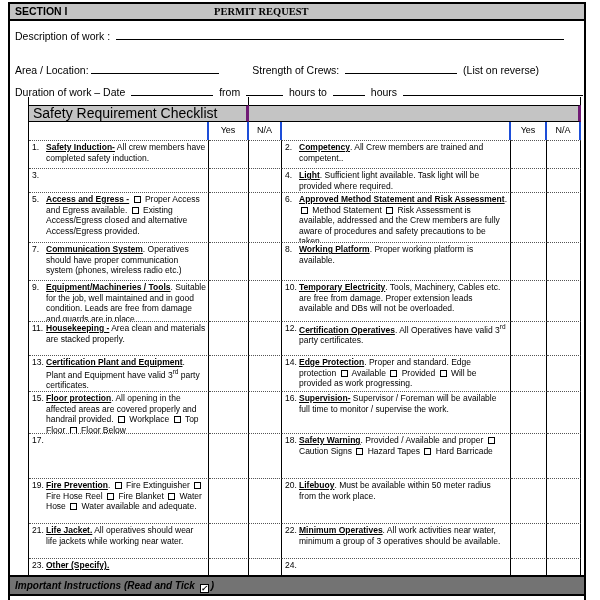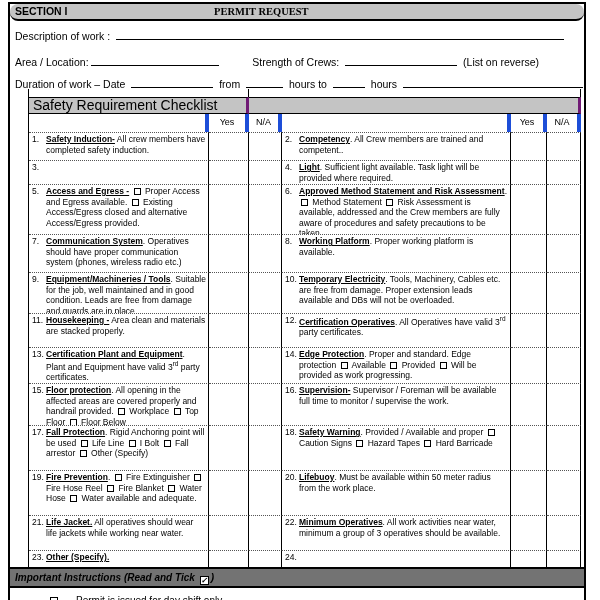--- a/index.html
+++ b/index.html
@@ -2,40 +2,40 @@
 <html><head>
 <meta charset="utf-8">
 <style>
   html,body{margin:0;padding:0;background:#fff;}
   .page{position:relative;width:600px;height:600px;background:#fff;overflow:hidden;
         font-family:"Liberation Sans",sans-serif;color:#000;}
   .outer{position:absolute;left:8px;top:2px;width:578px;height:598px;box-sizing:border-box;
          border:2px solid #000;border-bottom:none;}
   
   .titlebar{position:relative;height:15px;background:#c4c4c4;border-bottom:2px solid #000;
-            font-weight:bold;font-size:10.5px;line-height:15px;border-radius:8px;}
+            font-weight:bold;font-size:10.5px;line-height:15px;}
   .sec{padding-left:5px;}
   .ttl{position:absolute;left:204px;top:0;font-family:Liberation Serif, serif;}
   
   .fields{padding:7px 9px 0 5px;font-size:10.5px;}
   .fl{height:13px;line-height:13px;white-space:nowrap;}
-  .mtA{margin-top:13px;} .mtB{margin-top:9px;}
+  .mtA{margin-top:21px;} .mtB{margin-top:9px;}
   .blank{display:inline-block;border-bottom:1px solid #000;height:11px;vertical-align:baseline;margin:0 3px;}
   .sp26{display:inline-block;width:24px;}
   
   .tbl{display:grid;margin-left:18px;width:552px;box-sizing:content-box;
        grid-template-columns:180px 40px 33px 229px 36px 34px;
        grid-template-rows:8px 17px 18px 28px 24px 50px 38px 41px 34px 36px 42px 45px 45px 35px 17px;
        border-left:1px solid #000;font-size:8.5px;line-height:1.24;}
   .sp1{grid-column:1/3;border-right:1px solid #000;}
   .sp2{grid-column:3/7;border-right:1px solid #000;}
   .ghead{background:#c4c4c4;border-top:1px solid #000;border-bottom:1px solid #000;border-right:3px solid #701a75;
          font-weight:normal;font-size:14px;line-height:15px;padding-left:4px;}
   .g1{grid-column:1/3;} .g2{grid-column:3/7;padding-left:0;}
-  .ch{border-right:4px solid #1d4ed8;text-align:center;font-size:9px;padding-top:3px;box-sizing:border-box;}
+  .ch{border-right:2px solid #1d4ed8;text-align:center;font-size:9px;padding-top:3px;box-sizing:border-box;}
   .cell{border-right:1px solid #000;border-top:1px dotted #555;overflow:hidden;box-sizing:border-box;}
   .item{display:flex;padding-top:1px;}
   .num{width:17px;flex:none;padding-left:3px;box-sizing:border-box;}
   .body{flex:1;padding-right:2px;}
   .t{font-weight:bold;text-decoration:underline;}
   sup{font-size:6.5px;}
   .cb{display:inline-block;width:7px;height:7px;border:1.3px solid #000;box-sizing:border-box;
       vertical-align:-1px;margin:0 2px;background:#fff;font-size:6px;line-height:5px;text-align:center;}
   .cbbig{width:8px;height:8px;flex:none;}
   .cbx{width:9px;height:9px;font-size:8px;line-height:7px;font-weight:bold;vertical-align:-2px;}
@@ -181,21 +181,20 @@
         <div class="cell"></div>
         <div class="cell"></div>
         <div class="cell item">
           <div class="num">16.</div>
           <div class="body"><span class="t">Supervision-</span> Supervisor / Foreman will be available full time to monitor / supervise the work.</div>
         </div>
         <div class="cell"></div>
         <div class="cell"></div>
         <div class="cell item">
           <div class="num">17.</div>
-          <div class="body"><span class="t">Fall Protection</span>. Rigid Anchoring point will be used <span class="cb"></span> Life Line <span class="cb"></span> I Bolt <span class="cb"></span> Fall arrestor <span class="cb"></span> Other (Specify)</div>
         </div>
         <div class="cell"></div>
         <div class="cell"></div>
         <div class="cell item">
           <div class="num">18.</div>
           <div class="body"><span class="t">Safety Warning</span>. Provided / Available and proper <span class="cb"></span> Caution Signs <span class="cb"></span> Hazard Tapes <span class="cb"></span> Hard Barricade</div>
         </div>
         <div class="cell"></div>
         <div class="cell"></div>
         <div class="cell item">

